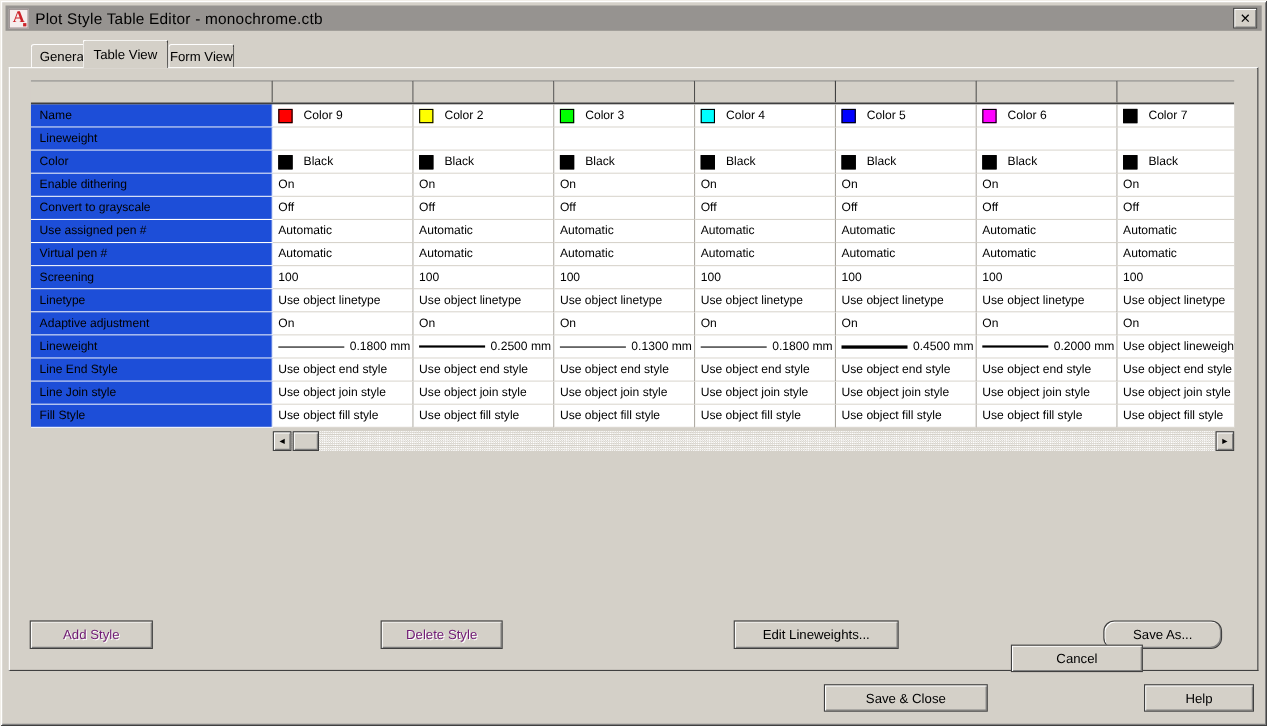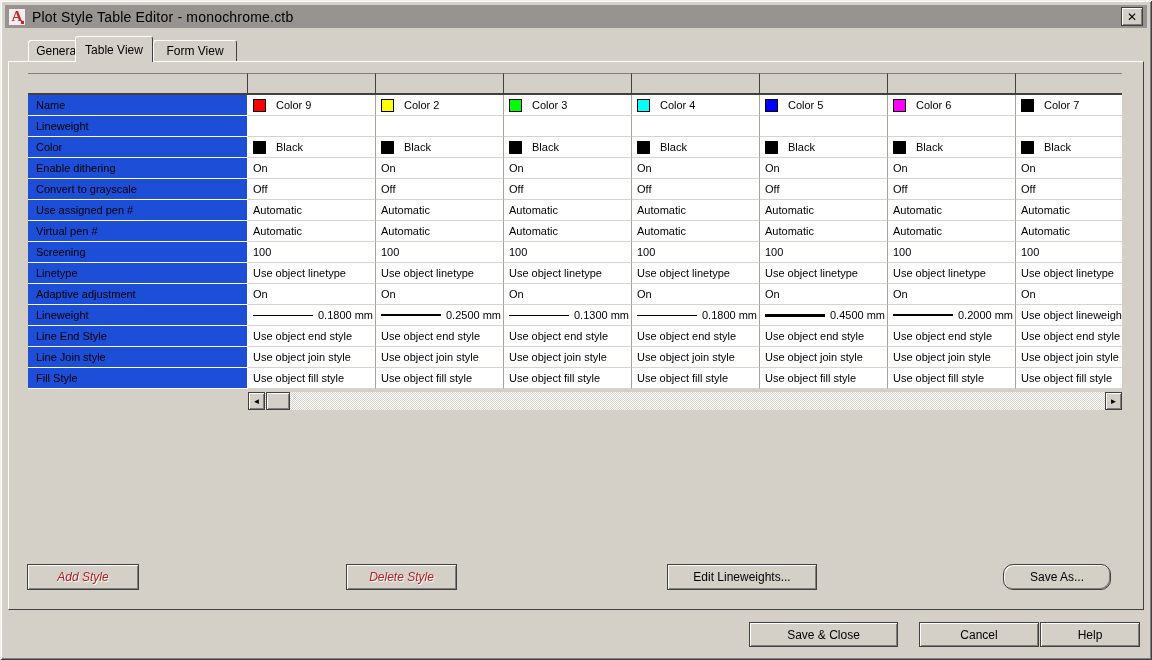--- a/index.html
+++ b/index.html
@@ -51,21 +51,21 @@
     border-top:1px solid #ffffff; border-left:1px solid #ffffff;
     border-right:1px solid #404040;
     border-radius:3px 3px 0 0;
     display:flex; align-items:center; justify-content:center;
     font-size:12px; z-index:3; cursor:default;
   }
   .tab.inactive { top:40px; height:21px; z-index:1; }
   .tab.active   { top:36px; height:26px; z-index:3; }
   #tab-general  { left:28px;  width:59px; }
   #tab-table    { left:75px;  width:78px; }
-  #tab-form     { left:153px; width:84px; }
+  #tab-form     { left:153px; width:60px; }
 
   
   .panel {
     position:absolute; left:8px; top:61px; width:1136px; height:549px;
     background:#d4d0c8;
     border-top:1px solid #ffffff; border-left:1px solid #ffffff;
     border-right:1px solid #404040; border-bottom:1px solid #404040;
     z-index:2;
   }
 
@@ -126,27 +126,27 @@
 
   
   .btn {
     position:absolute;
     background:#d4d0c8; border:1px solid #404040;
     box-shadow: inset 1px 1px 0 #ffffff, inset -1px -1px 0 #808080;
     display:flex; align-items:center; justify-content:center;
     font-size:12px; color:#000; cursor:default; z-index:5;
     white-space:nowrap;
   }
-  .btn.disabled { color:#b91c1c; text-shadow:1px 1px 0 #ffffff;font-style:italic; }
+  .btn.disabled { color:#701a75; text-shadow:1px 1px 0 #ffffff; }
   #btn-add    { left:27px;  top:564px; width:112px; height:26px; }
   #btn-delete { left:346px; top:564px; width:111px; height:26px; }
   #btn-editlw { left:667px; top:564px; width:150px; height:26px; }
   #btn-saveas { left:1003px;top:564px; width:108px; height:26px;border-radius:10px; }
   #btn-saveclose { left:749px; top:622px; width:149px; height:25px; z-index:6; }
-  #btn-cancel    { left:919px; top:622px; width:120px; height:25px; z-index:6; }
+  #btn-cancel    { left:919px; top:586px; width:120px; height:25px; z-index:6; }
   #btn-help      { left:1040px;top:622px; width:100px; height:25px; z-index:6; }
 </style>
 </head>
 <body>
 
 <div class="titlebar">
   <div class="app-icon">A</div>
   <div class="title-text">Plot Style Table Editor - monochrome.ctb</div>
   <div class="close-btn">✕</div>
 </div>

